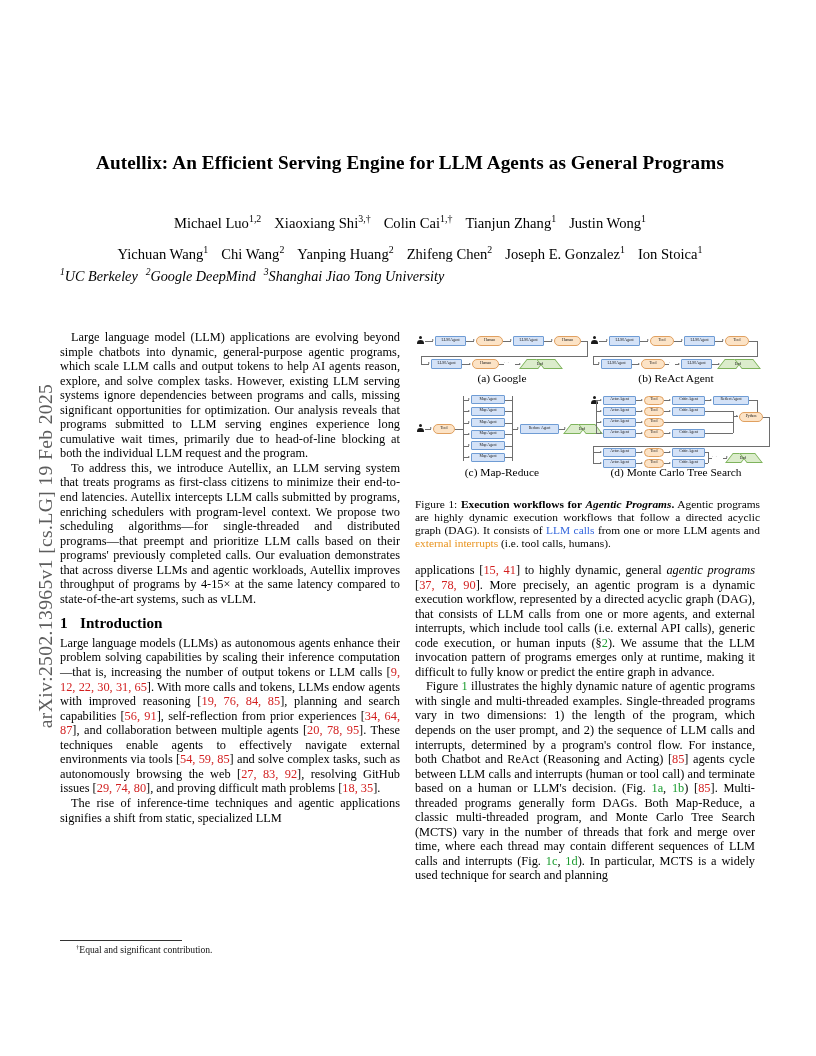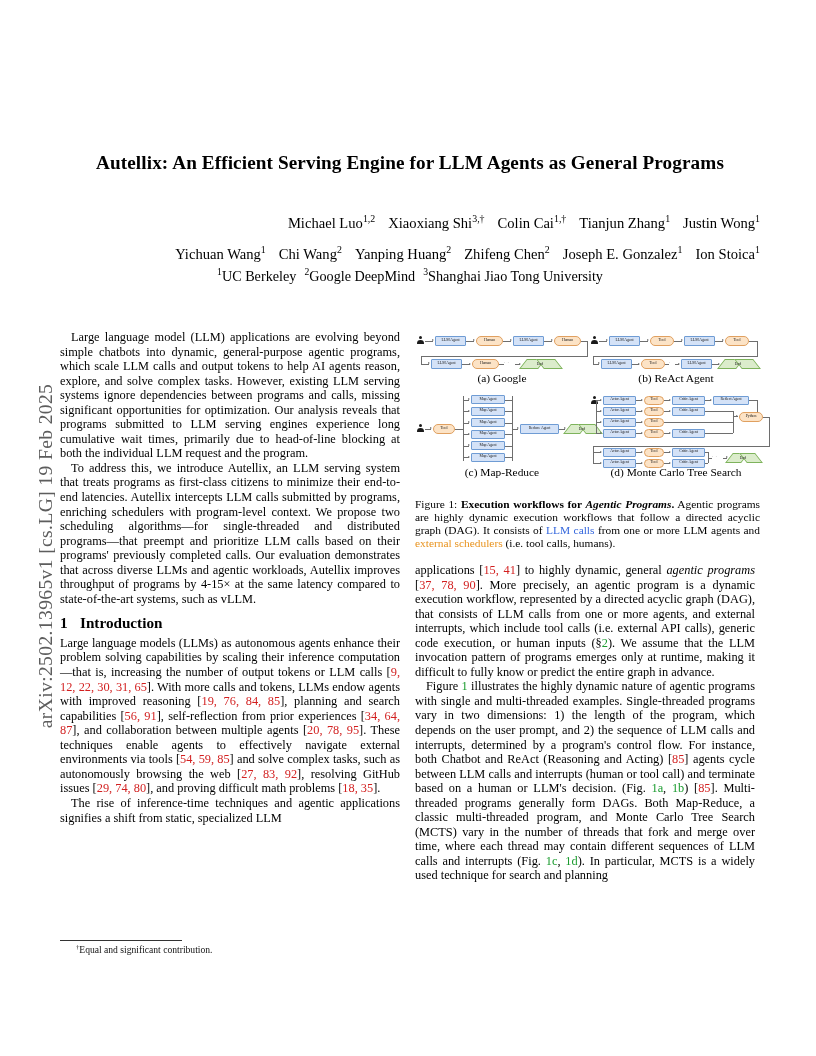--- a/index.html
+++ b/index.html
@@ -49,37 +49,37 @@
     text-align: center;
     font-size: 19.2px;
     font-weight: bold;
     letter-spacing: 0.1px;
   }
 
   .authors-line {
     position: absolute;
     left: 0;
     width: 700px;
-    text-align: right;
+    text-align: center;
     font-size: 14.6px;
   }
   #authors-1 { top: 215px; }
   #authors-2 { top: 246px; }
 
   .authors-line .nm { white-space: nowrap; }
   .authors-line .gap { display: inline-block; width: 13px; }
   sup { font-size: 0.68em; vertical-align: super; line-height: 0; }
 
   #affiliations {
     position: absolute;
     left: 0;
     top: 268px;
     width: 700px;
-    text-align: center;
     font-size: 14.2px;
+    font-style: italic;
   }
   #affiliations .gap { display: inline-block; width: 8px; }
 
   
   .col {
     position: absolute;
     top: 330px;
     width: 340px;
     font-size: 12.35px;
     line-height: 14.55px;
@@ -509,20 +509,20 @@
       <div class="arrow" style="left:135px; top:66px;"></div>
       <div class="diamond" style="position:absolute; left:138px; top:62.5px; width:28px; height:10px;">
         <div class="dshape" style="left:0; width:14px;"></div>
         <div class="dshape2" style="left:14px; width:14px;"></div>
         <div class="dlabel">End</div>
       </div>
     </div>
     <div class="fig-cap" style="left:174px; top:140px;">(d) Monte Carlo Tree Search</div>
   </div>
 
-  <div id="fig-caption">Figure 1: <b>Execution workflows for </b><b style="font-style: italic;">Agentic Programs</b><b>.</b> Agentic programs are highly dynamic execution workflows that follow a directed acyclic graph (DAG). It consists of <span class="llmcalls">LLM calls</span> from one or more LLM agents and <span class="extint">external schedulers</span> (i.e. tool calls, humans).</div>
+  <div id="fig-caption">Figure 1: <b>Execution workflows for </b><b style="font-style: italic;">Agentic Programs</b><b>.</b> Agentic programs are highly dynamic execution workflows that follow a directed acyclic graph (DAG). It consists of <span class="llmcalls">LLM calls</span> from one or more LLM agents and <span class="extint">external interrupts</span> (i.e. tool calls, humans).</div>
 
   <div class="col" id="col-right" style="top:563px;">
     <p class="body noind" id="intro-p2-right">applications [<span class="cite">15, 41</span>] to highly dynamic, general <span class="it">agentic programs</span> [<span class="cite">37, 78, 90</span>]. More precisely, an agentic program is a dynamic execution workflow, represented by a directed acyclic graph (DAG), that consists of LLM calls from one or more agents, and external interrupts, which include tool calls (i.e. external API calls), generic code execution, or human inputs (§<span class="citeg">2</span>). We assume that the LLM invocation pattern of programs emerges only at runtime, making it difficult to fully know or predict the entire graph in advance.</p>
     <p class="body" id="intro-p3">Figure <span class="citeg">1</span> illustrates the highly dynamic nature of agentic programs with single and multi-threaded examples. Single-threaded programs vary in two dimensions: 1) the length of the program, which depends on the user prompt, and 2) the sequence of LLM calls and interrupts, determined by a program's control flow. For instance, both Chatbot and ReAct (Reasoning and Acting) [<span class="cite">85</span>] agents cycle between LLM calls and interrupts (human or tool call) and terminate based on a human or LLM's decision. (Fig. <span class="citeg">1a</span>, <span class="citeg">1b</span>) [<span class="cite">85</span>]. Multi-threaded programs generally form DAGs. Both Map-Reduce, a classic multi-threaded program, and Monte Carlo Tree Search (MCTS) vary in the number of threads that fork and merge over time, where each thread may contain different sequences of LLM calls and interrupts (Fig. <span class="citeg">1c</span>, <span class="citeg">1d</span>). In particular, MCTS is a widely used technique for search and planning</p>
   </div>
 
 </div>
 
 </body></html>

